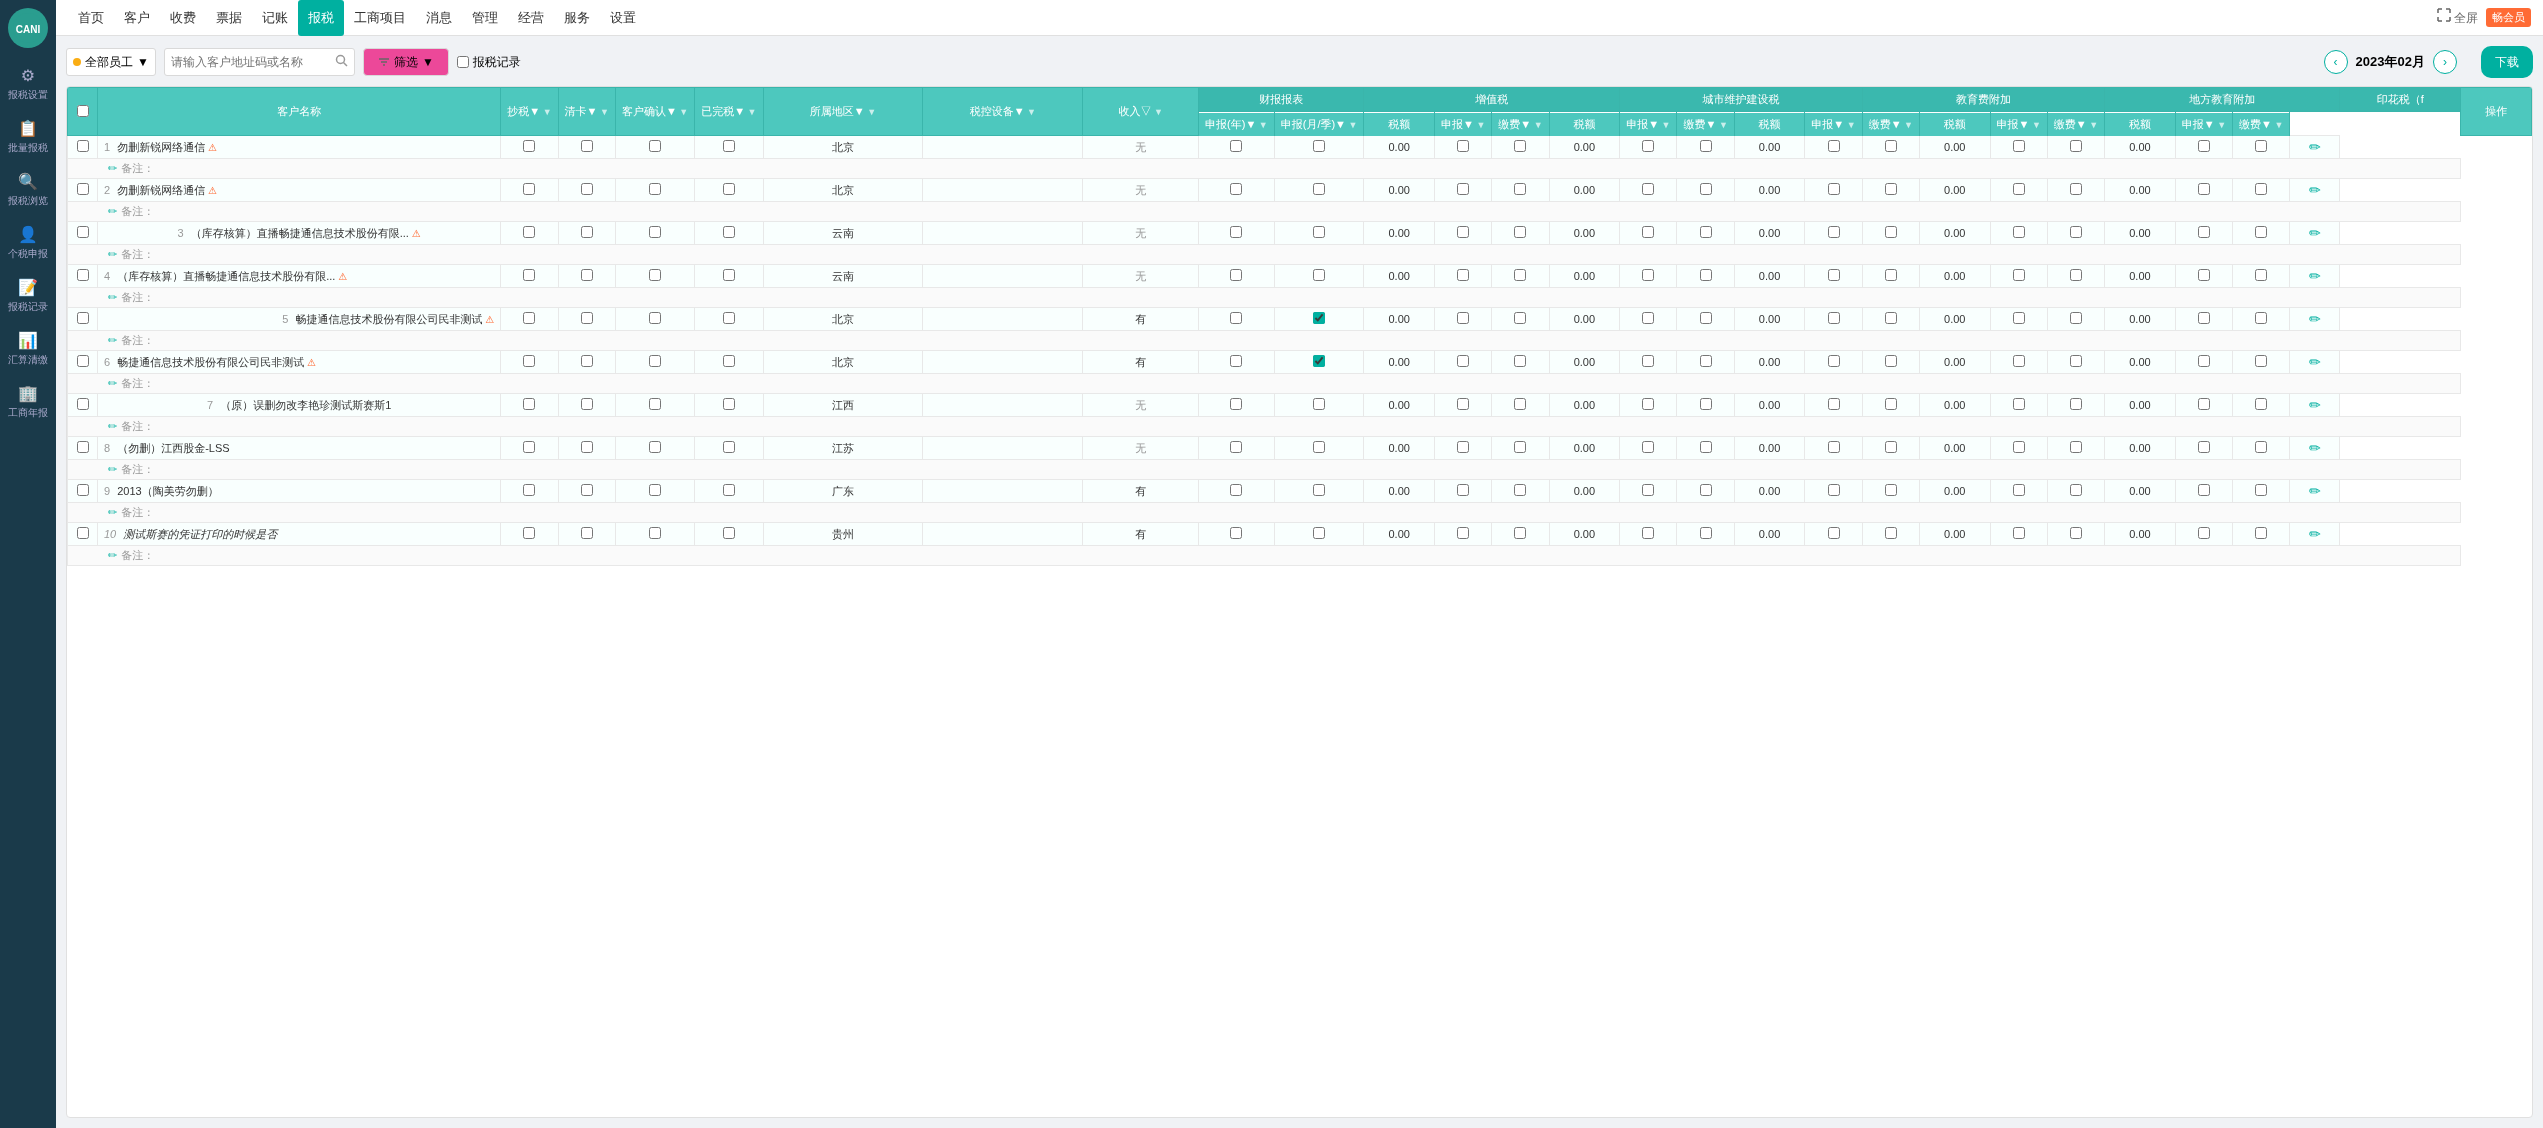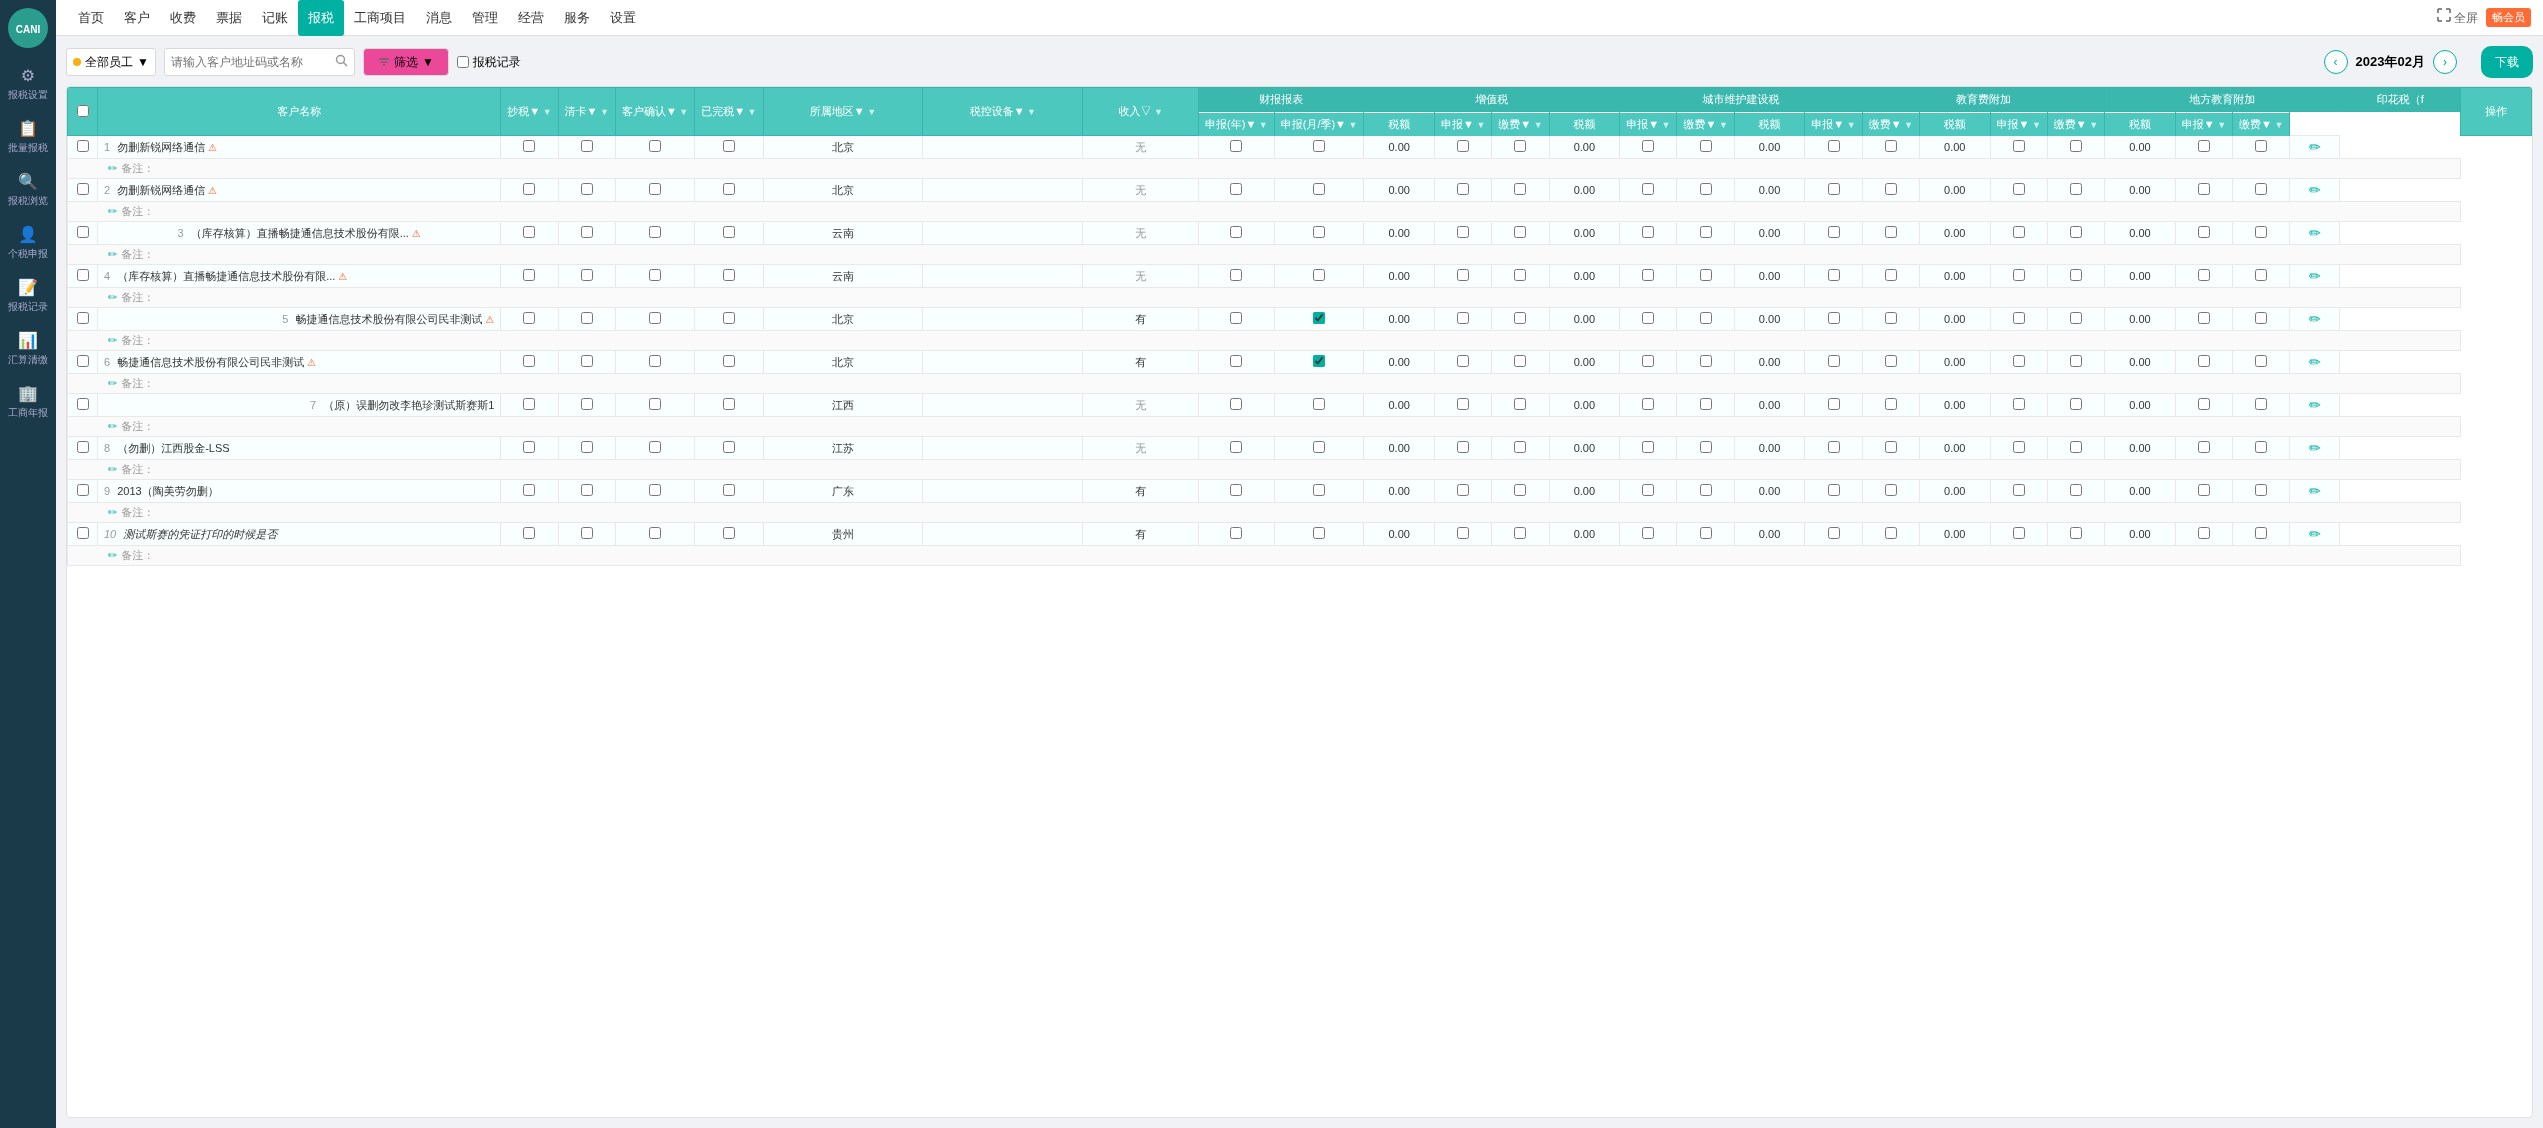--- a/index.html
+++ b/index.html
@@ -581,21 +581,21 @@
                 <td class="td-num">0.00</td>
                 <td class="checkbox-cell"><input type="checkbox" style=""></td>
                 <td class="checkbox-cell"><input type="checkbox" style=""></td>
                 <td><span style="color:#00b0a0;cursor:pointer;font-size:14px;">✏</span></td>
               </tr>
               <tr class="remark-row">
                 <td colspan="28" style="padding-left: 40px;"><span style="color:#00b0a0;margin-right:4px;">✏</span><span style="color:#999;">备注：</span></td>
               </tr>
               <tr style="background: rgb(249, 255, 254);">
                 <td class="row-num"><input type="checkbox" style=""></td>
-                <td class="td-name" style="text-align: right; max-width: 200px;"><span style="color: rgb(153, 153, 153); margin-right: 4px; font-size: 11px;">7 </span><span>（原）误删勿改李艳珍测试斯赛斯1</span></td>
+                <td class="td-name" style="text-align: center; max-width: 200px;"><span style="color: rgb(153, 153, 153); margin-right: 4px; font-size: 11px;">7 </span><span>（原）误删勿改李艳珍测试斯赛斯1</span></td>
                 <td class="checkbox-cell"><input type="checkbox" style=""></td>
                 <td class="checkbox-cell"><input type="checkbox" style=""></td>
                 <td class="checkbox-cell"><input type="checkbox" style=""></td>
                 <td class="checkbox-cell"><input type="checkbox" style=""></td>
                 <td>江西</td>
                 <td></td>
                 <td class="tag-none">无</td>
                 <td class="checkbox-cell"><input type="checkbox" style=""></td>
                 <td class="checkbox-cell"><input type="checkbox" style=""></td>
                 <td class="td-num">0.00</td>

